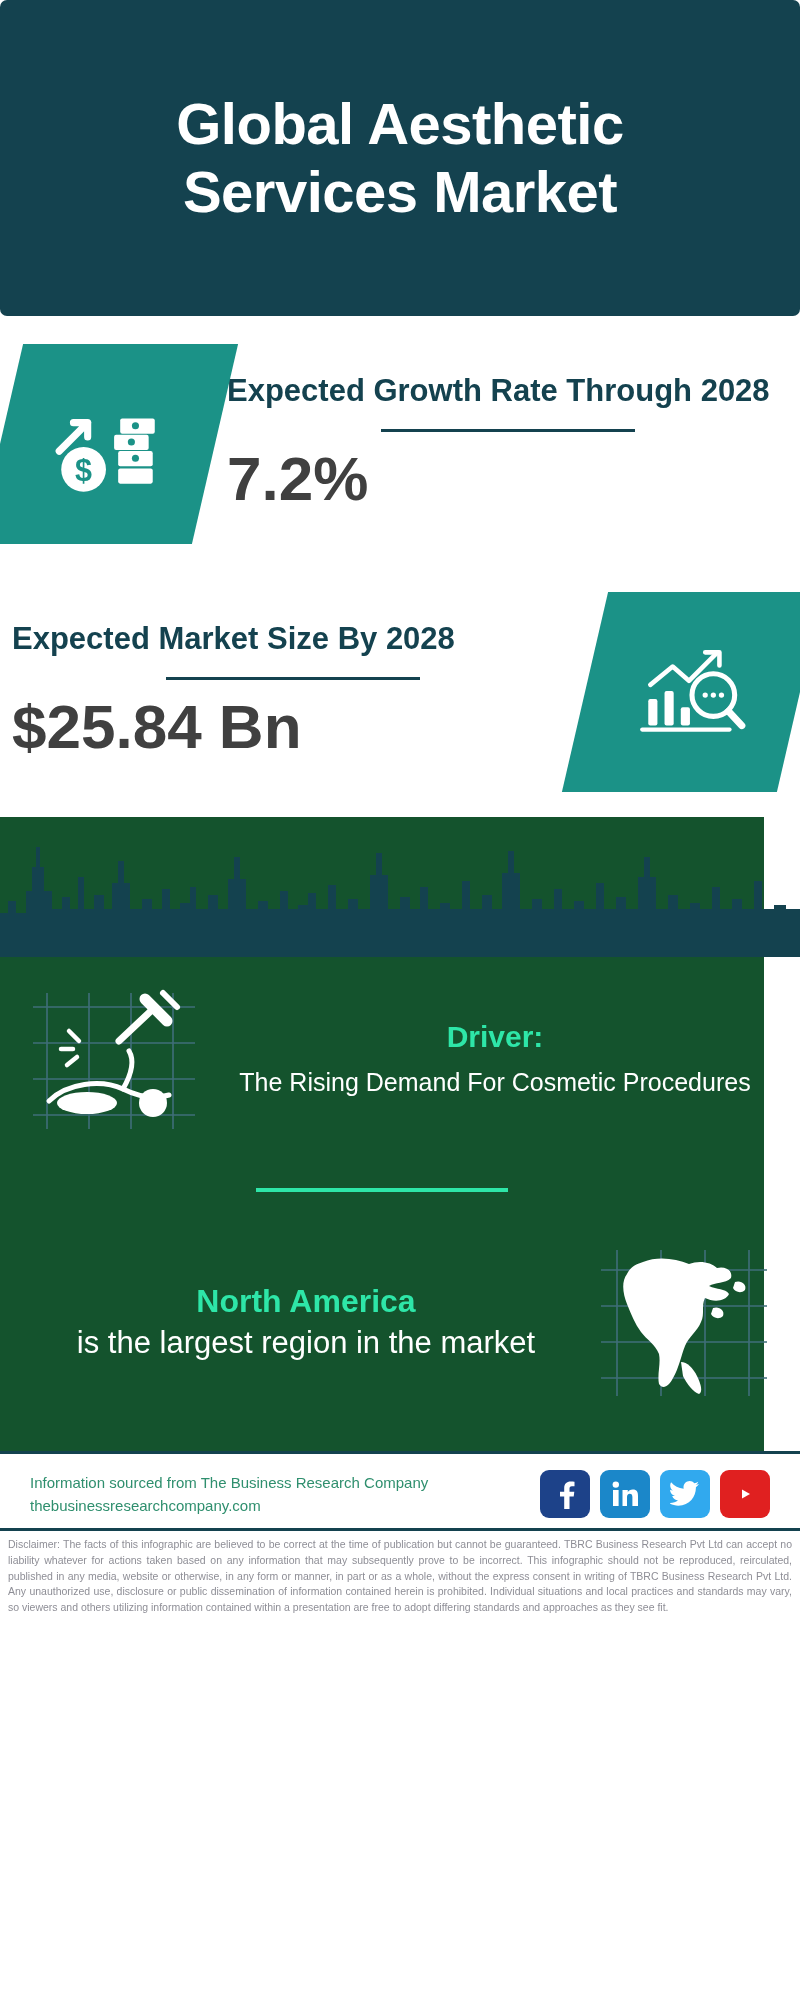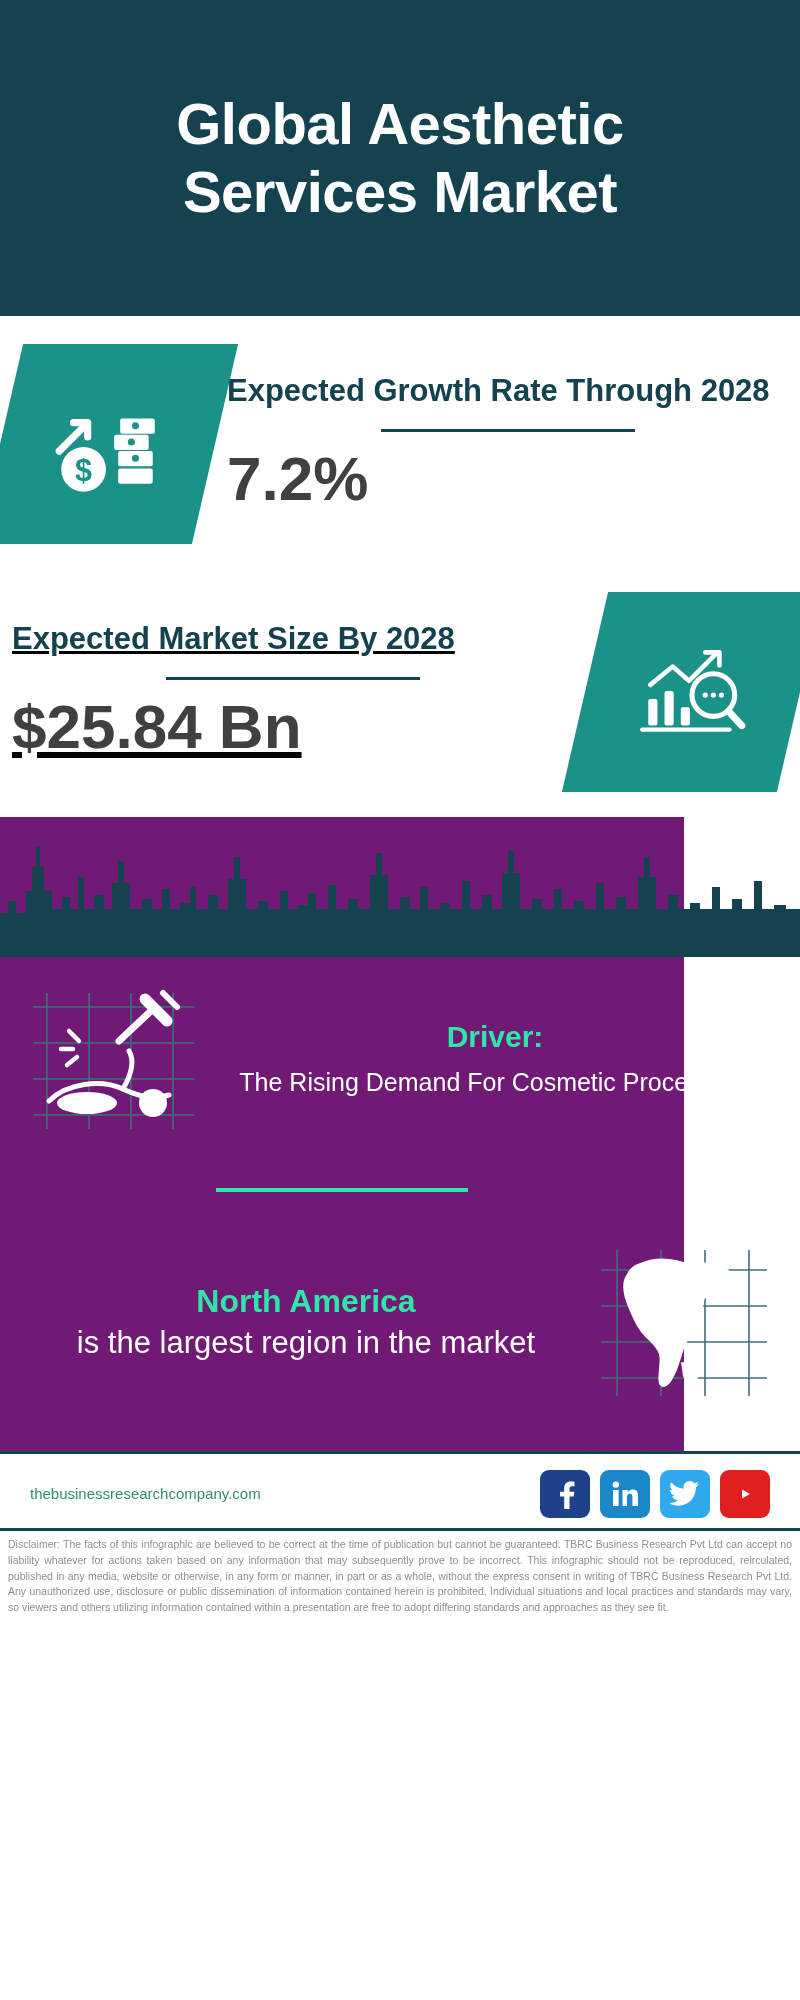--- a/index.html
+++ b/index.html
@@ -10,20 +10,21 @@
     position:relative;
     overflow:hidden;
   }
 
   
   .header{
     width:800px; height:316px;
     background:#14424f;
     display:flex; align-items:center; justify-content:center;
     text-align:center;
+    border-radius:7px;
   }
   .header-title{
     color:#ffffff;
     font-size:58px;
     font-weight:bold;
     line-height:1.18;
     letter-spacing:-0.5px;
     max-width:640px;
   }
 
@@ -32,21 +33,21 @@
     width:800px;
     background:#ffffff;
     position:relative;
   }
 
   .stat-row{
     display:flex;
     align-items:center;
     width:800px;
   }
-  .stat-row.reverse{ flex-direction:row-reverse;text-decoration:underline; }
+  .stat-row.reverse{ flex-direction:row-reverse; }
 
   .badge{
     width:215px; height:200px;
     flex:0 0 215px;
     position:relative;
   }
   .badge .para{
     position:absolute;
     left:0; top:0;
     width:215px; height:200px;
@@ -77,22 +78,22 @@
   }
   .stat-value{
     color:#404040;
     font-size:62px;
     font-weight:bold;
     line-height:1.25;
   }
 
   
   .dark-zone{
-    width:684px;
-    background:#701a75;
+    width:764px;
+    background:#14532d;
     position:relative;
   }
   .skyline{
     width:800px; height:140px;
     display:block;
     margin-top:-1px;
   }
 
   .panel{
     display:flex;
@@ -312,20 +313,21 @@
     </div>
     <div class="panel-text">
       <div class="region-head">North America</div>
       <div class="region-body">is the largest region in the market</div>
     </div>
   </div>
 </div>
 
 <div class="footer">
   <div>
+    <div class="source-text">Information sourced from The Business Research Company</div>
     <div class="source-text">thebusinessresearchcompany.com</div>
   </div>
   <div class="socials">
     <div class="social s-fb">
       <svg width="26" height="30" viewBox="0 0 26 30">
           <path fill="#ffffff" d="M17.5 30V17.6h4.2l.6-4.9h-4.8V9.6c0-1.4.4-2.4 2.4-2.4h2.6V2.8C22 2.7 20.4 2.6 18.6 2.6c-3.8 0-6.4 2.3-6.4 6.6v3.5H8v4.9h4.2V30h5.3z"></path>
         </svg>
     </div>
     <div class="social s-li">
       <svg width="28" height="28" viewBox="0 0 28 28">

